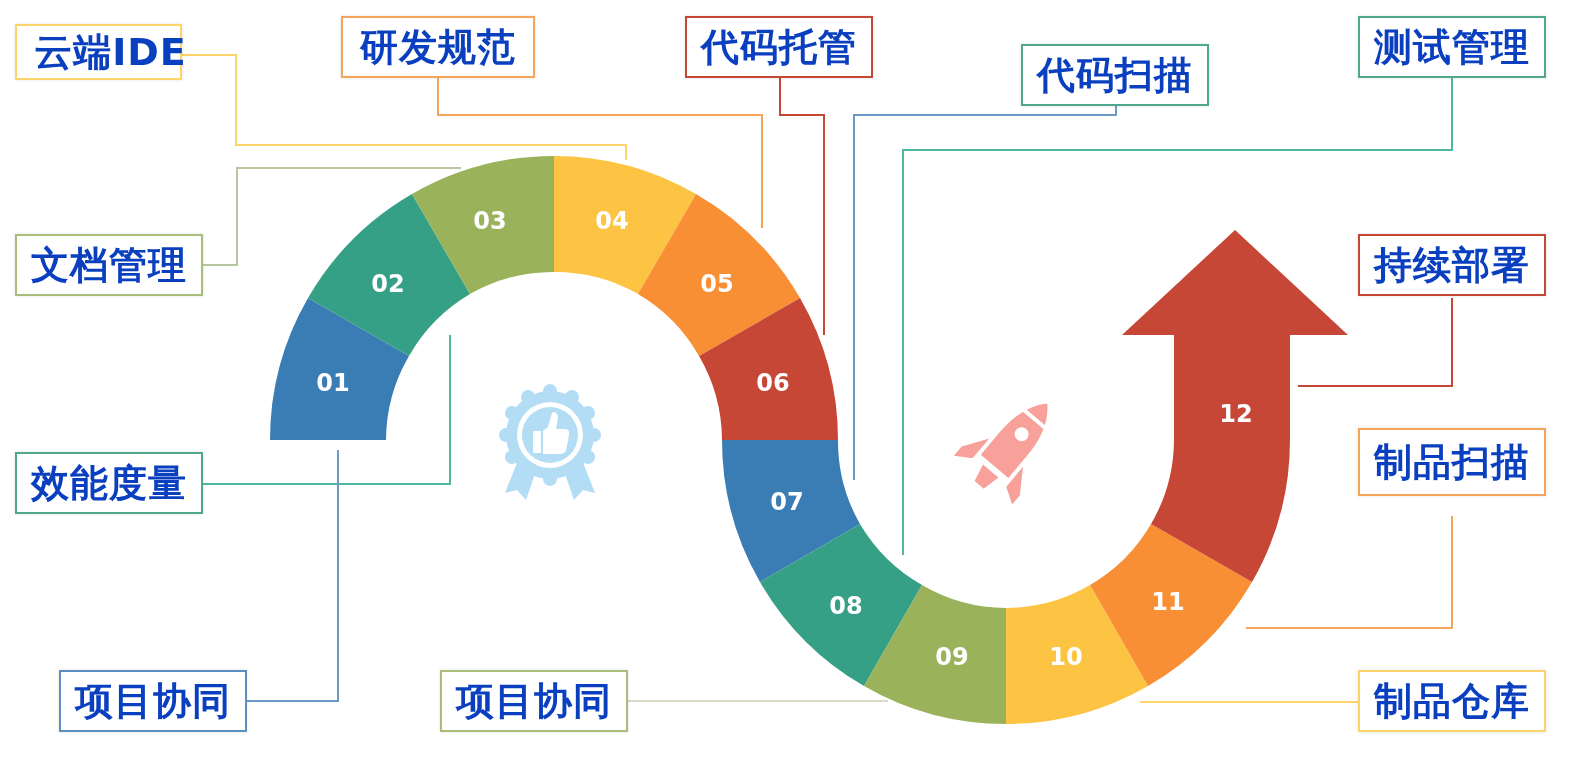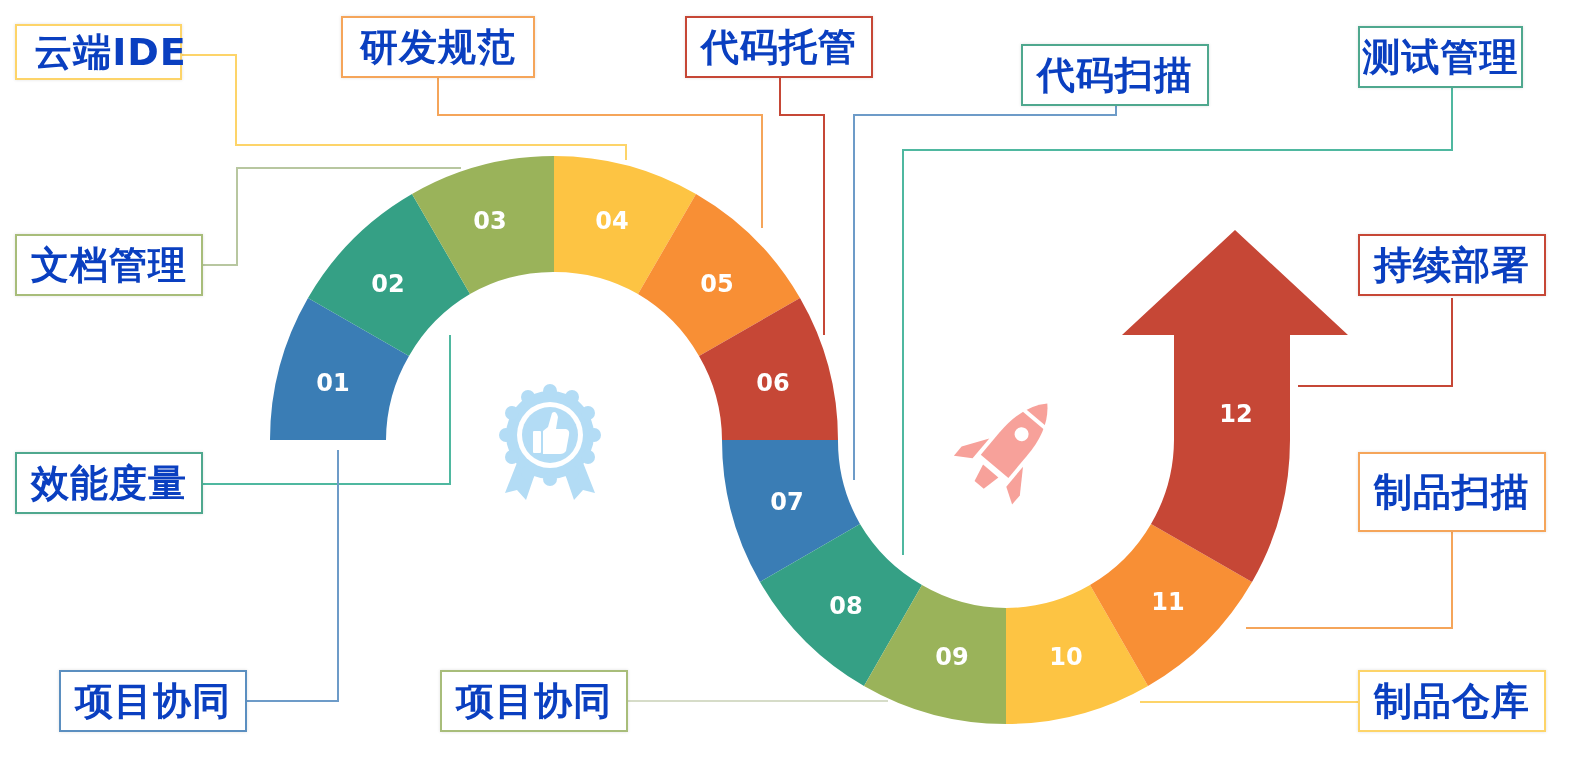--- a/index.html
+++ b/index.html
@@ -106,20 +106,20 @@
     <path d="M22,6 L38,30 L38,42 L22,32 Z"></path>
     <path d="M-10,30 L10,30 L6,48 L-6,48 Z"></path>
     <rect x="-20" y="-40" width="40" height="4" fill="#ffffff"></rect>
   </g>
 </svg>
 
 <div class="label-box" style="left:15px;top:24px;width:167px;height:56px;border-color:#fdd469;padding-left:24px;">云端IDE</div>
 <div class="label-box" style="left:341px;top:16px;width:194px;height:62px;border-color:#f5a55a;">研发规范</div>
 <div class="label-box" style="left:685px;top:16px;width:188px;height:62px;border-color:#c64736;">代码托管</div>
 <div class="label-box" style="left:1021px;top:16px;width:188px;height:62px;border-color:#4fa88e;margin-top:28px;">代码扫描</div>
-<div class="label-box" style="left:1358px;top:16px;width:165px;height:62px;border-color:#4fa88e;margin-top:10px;">测试管理</div>
+<div class="label-box" style="left:1358px;top:16px;width:188px;height:62px;border-color:#4fa88e;">测试管理</div>
 <div class="label-box" style="left:15px;top:234px;width:188px;height:62px;border-color:#a8bd7a;">文档管理</div>
 <div class="label-box" style="left:1358px;top:234px;width:188px;height:62px;border-color:#c64736;">持续部署</div>
 <div class="label-box" style="left:15px;top:452px;width:188px;height:62px;border-color:#4fa88e;">效能度量</div>
-<div class="label-box" style="left:1358px;top:452px;width:188px;height:80px;border-color:#f5a55a;">制品扫描</div>
+<div class="label-box" style="left:1358px;top:428px;width:188px;height:68px;border-color:#f5a55a;">制品扫描</div>
 <div class="label-box" style="left:15px;top:670px;width:188px;height:62px;border-color:#5b8fc0;margin-left:44px;">项目协同</div>
 <div class="label-box" style="left:440px;top:670px;width:188px;height:62px;border-color:#a8bd7a;">项目协同</div>
 <div class="label-box" style="left:1358px;top:670px;width:188px;height:62px;border-color:#fdd469;">制品仓库</div>
 
 </body></html>

